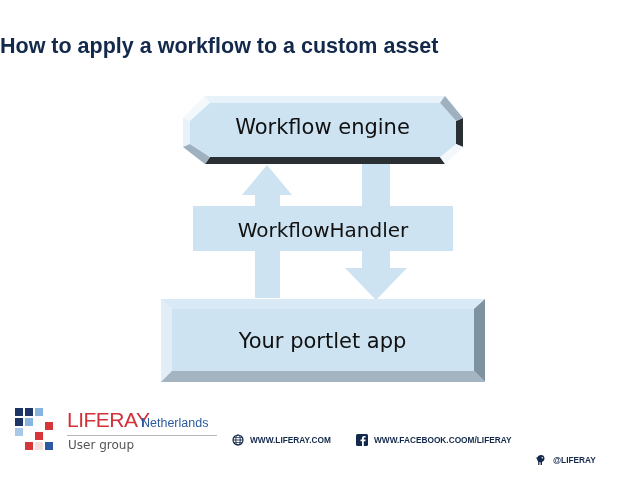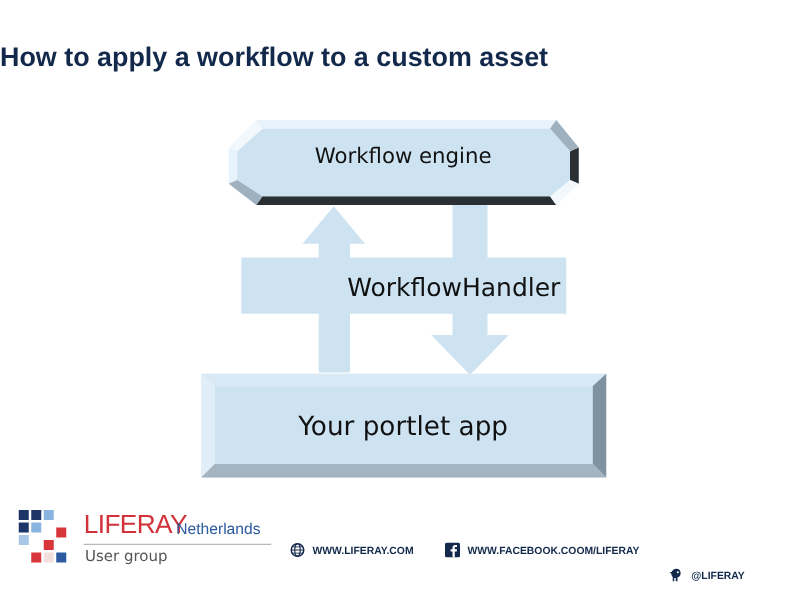--- a/index.html
+++ b/index.html
@@ -4,22 +4,22 @@
 <style>
   html, body { margin: 0; padding: 0; background: #ffffff; }
   body { width: 638px; height: 479px; position: relative; overflow: hidden;
          font-family: "Liberation Sans", sans-serif; }
   .title { position: absolute; left: 0; top: 34px; width: 638px; 
            font-family: "Liberation Sans", sans-serif; font-weight: bold; font-size: 21.5px;
            color: #13294b; letter-spacing: 0px; }
   .diagram { position: absolute; left: 0; top: 0; width: 638px; height: 400px; }
   .label { position: absolute; font-family: "DejaVu Sans", sans-serif; color: #111; text-align: center;
            white-space: nowrap; }
-  .lbl-engine { left: 190px; top: 115px; width: 265px; font-size: 17px; }
-  .lbl-handler { left: 193px; top: 218px; width: 260px; font-size: 20px; margin-left: 40px; }
+  .lbl-engine { left: 190px; top: 115px; width: 265px; font-size: 21px; }
+  .lbl-handler { left: 193px; top: 218px; width: 260px; font-size: 20px; }
   .lbl-app { left: 160px; top: 329px; width: 325px; font-size: 21px; }
 
   .logo { position: absolute; left: 15px; top: 408px; width: 205px; height: 50px; }
   .logo-grid { position: absolute; left: 0; top: 0; width: 46px; height: 46px; }
   .sq { position: absolute; width: 8px; height: 8px; }
   .logo-liferay { position: absolute; left: 52px; top: 0px; font-family: "Liberation Sans", sans-serif;
                   font-size: 21px; color: #d2313a; letter-spacing: -0.5px; }
   .logo-nl { position: absolute; left: 126px; top: 8px; font-family: "Liberation Sans", sans-serif;
              font-size: 12.5px; color: #2b5aa0; }
   .logo-rule { position: absolute; left: 52px; top: 27px; width: 150px; height: 1px; background: #b8b8b8; }

